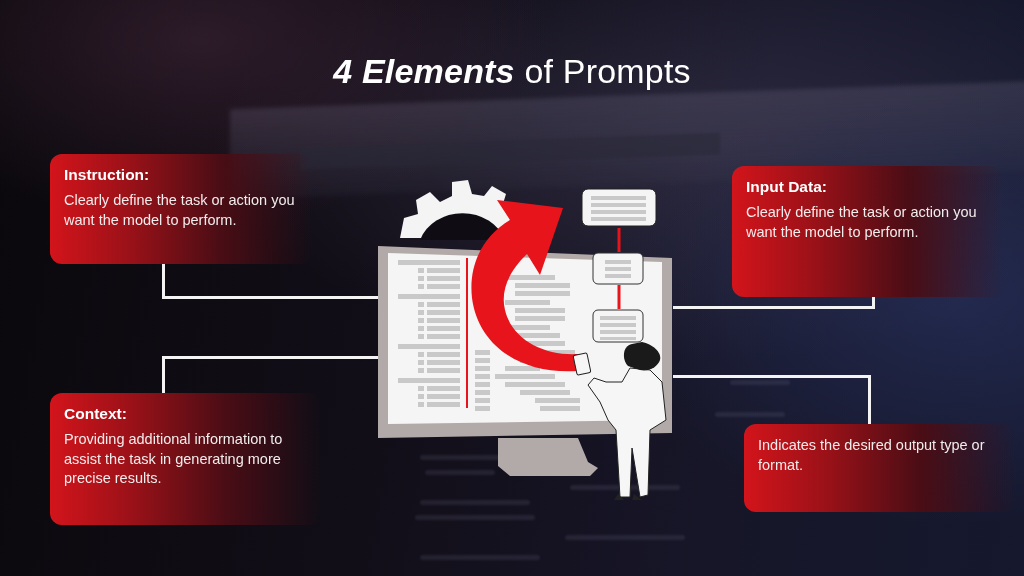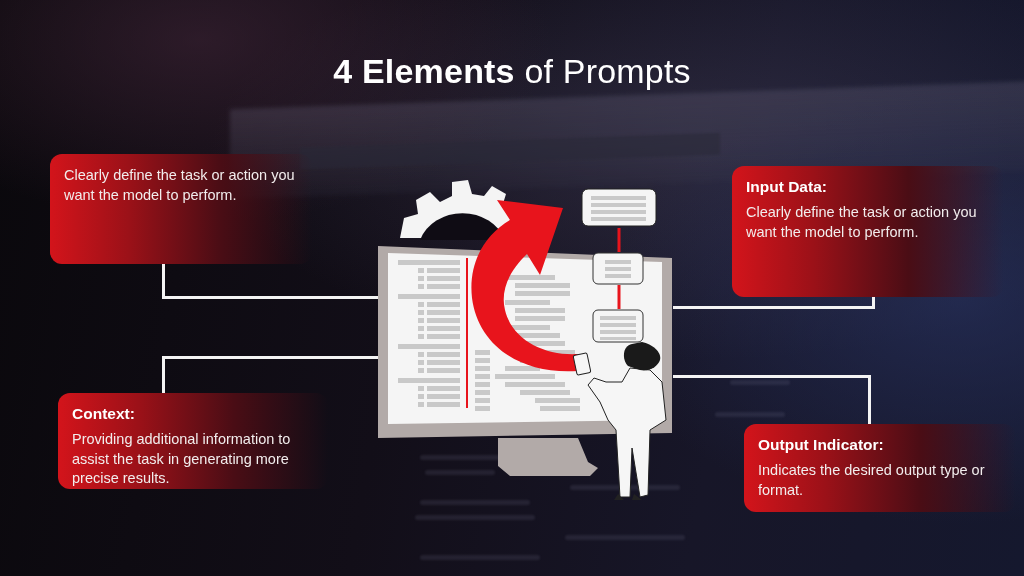--- a/index.html
+++ b/index.html
@@ -27,33 +27,33 @@
     background: rgba(40,40,55,0.55); transform: skewY(-2deg); filter: blur(1px);
   }
   .bg-text {
     position: absolute; height: 5px; background: rgba(140,140,170,0.14);
     border-radius: 3px; filter: blur(1px);
   }
   .title {
     position: absolute; left: 0; right: 0; top: 52px;
     text-align: center; color: #ffffff; font-size: 34px; letter-spacing: 0.2px;
   }
-  .title .bold { font-weight: 700; }
+  .title .bold { font-weight: 700; font-style: italic; }
   .title .light { font-weight: 400; }
 
   .card {
     position: absolute; border-radius: 12px; padding: 12px 14px 10px 14px;
     color: #fff;
     background: linear-gradient(90deg, #d3141b 0%, #9b1118 30%, #4a0d15 65%, rgba(30,12,22,0.0) 100%);
   }
   .card h3 { font-size: 15.5px; font-weight: 700; margin-bottom: 7px; }
   .card p { font-size: 14.5px; line-height: 19.5px; font-weight: 400; color: #f2eded; }
 
   .card-instruction { left: 50px; top: 154px; width: 262px; height: 110px; }
-  .card-context { left: 58px; top: 393px; width: 270px; height: 96px; }
+  .card-context { left: 50px; top: 393px; width: 270px; height: 132px; }
   .card-input { left: 732px; top: 166px; width: 272px; height: 131px; }
   .card-output { left: 744px; top: 424px; width: 272px; height: 88px; }
 
   .line { position: absolute; background: #f4f4f4; }
 
   .illus { position: absolute; left: 0; top: 0; width: 1024px; height: 576px; }
 </style>
 </head>
 <body>
 
@@ -194,29 +194,29 @@
 
   <g>
     <path d="M606 382 L622 382 L630 368 L650 370 L662 382 L666 420 L650 430 L648 495 L640 497 L632 448 L630 497 L620 497 L616 430 L608 420 L600 402 L588 385 L594 378 Z" fill="#f6f6f6" stroke="#222" stroke-width="1"></path>
     <path d="M632 344 C622 346 622 360 628 366 L640 370 C650 372 658 366 660 360 C662 352 652 344 642 342 Z" fill="#1a1a1a"></path>
     <rect x="575" y="354" width="14" height="20" rx="2" transform="rotate(-12 582 364)" fill="#f6f6f6" stroke="#222" stroke-width="1"></rect>
     <path d="M618 494 L614 500 L624 500 Z M634 494 L632 500 L642 500 Z" fill="#222"></path>
   </g>
 </svg>
 
 <div class="card card-instruction">
+  <h3>Instruction:</h3>
   <p>Clearly define the task or action you want the model to perform.</p>
 </div>
 
 <div class="card card-context">
   <h3>Context:</h3>
   <p>Providing additional information to assist the task in generating more precise results.</p>
 </div>
 
 <div class="card card-input">
   <h3>Input Data:</h3>
   <p>Clearly define the task or action you want the model to perform.</p>
 </div>
 
 <div class="card card-output">
-  <h3>Output Indicator:</h3>
   <p>Indicates the desired output type or format.</p>
 </div>
 
 </body></html>

